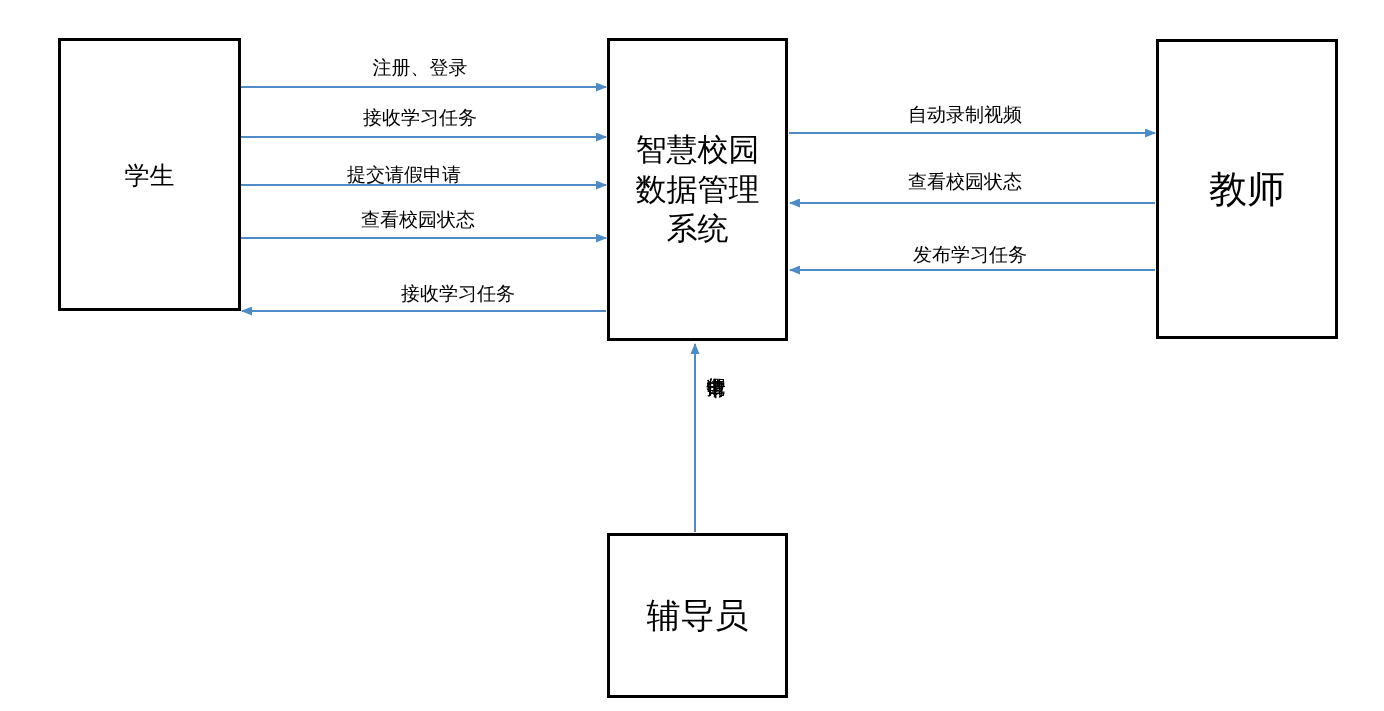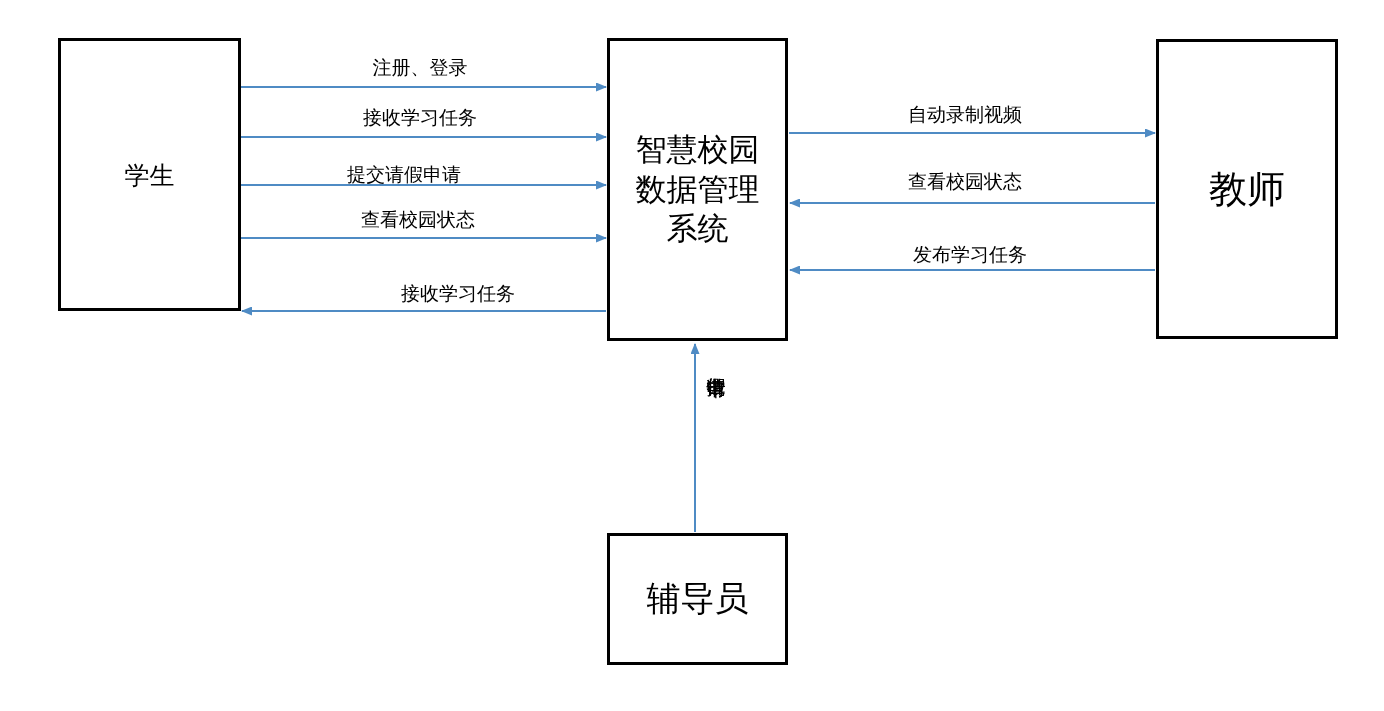--- a/index.html
+++ b/index.html
@@ -31,21 +31,21 @@
     line-height: 1.28;
     z-index: 3;
   }
   .node-label {
     display: block;
     white-space: pre-line;
   }
   #node-student  { left: 58px;   top: 38px;  width: 183px; height: 273px; font-size: 25px; }
   #node-system   { left: 607px;  top: 38px;  width: 181px; height: 303px; font-size: 31px; }
   #node-teacher  { left: 1156px; top: 39px;  width: 182px; height: 300px; font-size: 38px; }
-  #node-counselor{ left: 607px;  top: 533px; width: 181px; height: 132px; font-size: 34px; }
+  #node-counselor{ left: 607px;  top: 533px; width: 181px; height: 165px; font-size: 34px; }
 
   .edge-svg {
     position: absolute;
     left: 0;
     top: 0;
     width: 1384px;
     height: 711px;
     z-index: 1;
     pointer-events: none;
   }

